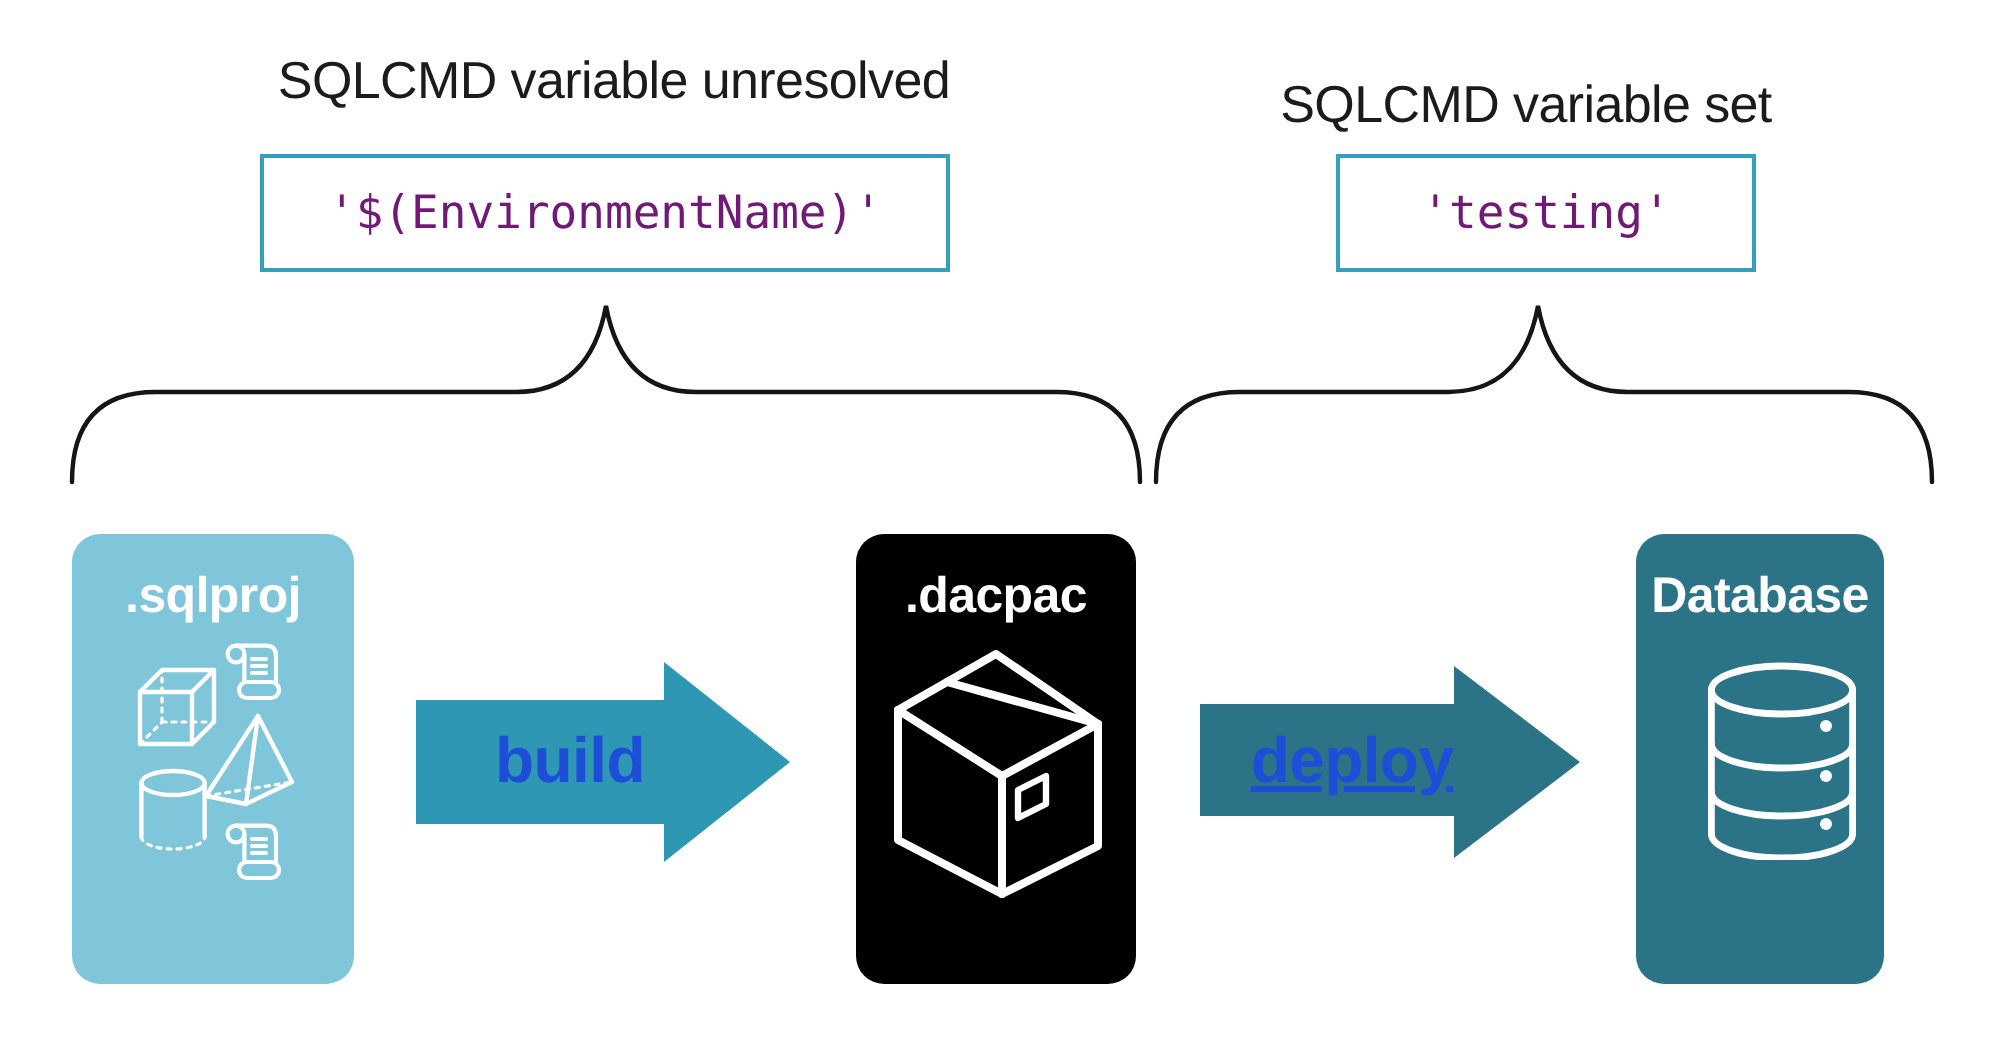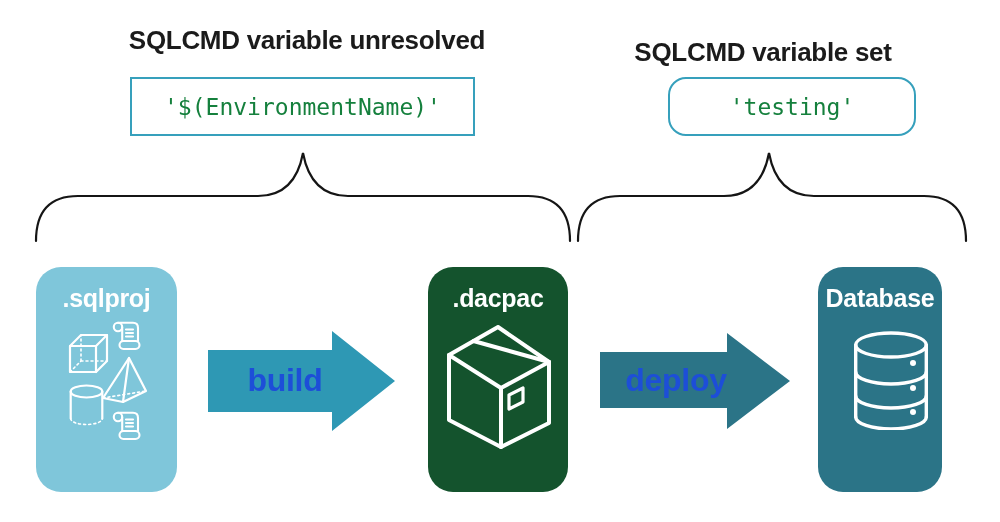--- a/index.html
+++ b/index.html
@@ -1,56 +1,56 @@
 <!DOCTYPE html>
 <html><head>
 <meta charset="utf-8">
 <style>
   html,body{margin:0;padding:0;background:#ffffff;}
   .canvas{
     position:relative;width:1000px;height:522px;background:#ffffff;
     font-family:"Liberation Sans",sans-serif;overflow:hidden;
   }
   .heading{
-    position:absolute;top:25px;font-size:26px;font-weight:700;color:#1b1b1b;
+    position:absolute;top:25px;font-size:26px;font-weight:400;color:#1b1b1b;
     text-align:center;letter-spacing:-0.3px;white-space:nowrap;
   }
   #heading-unresolved{left:107px;width:400px;}
   #heading-set{left:563px;width:400px;margin-top:12px;}
   .codebox{
     position:absolute;top:77px;height:59px;box-sizing:border-box;
     border:2.5px solid #36a0bc;background:#ffffff;
     display:flex;align-items:center;justify-content:center;
     font-family:"DejaVu Sans Mono","Liberation Mono",monospace;
-    font-size:23px;color:#15803d;white-space:nowrap;
+    font-size:23px;color:#701a75;white-space:nowrap;
   }
   #codebox-unresolved{left:130px;width:345px;}
-  #codebox-set{left:668px;width:248px;border-radius:18px;}
+  #codebox-set{left:668px;width:210px;}
   .braces{position:absolute;left:0;top:0;width:1000px;height:522px;}
-  .node{position:absolute;top:267px;height:225px;border-radius:25px;}
+  .node{position:absolute;top:267px;height:225px;border-radius:14px;}
   #node-sqlproj{left:36px;width:141px;background:#7fc6da;}
-  #node-dacpac{left:428px;width:140px;background:#14532d;}
+  #node-dacpac{left:428px;width:140px;background:#000000;}
   #node-database{left:818px;width:124px;background:#2b7487;}
   .node-label{
     position:absolute;top:17px;left:0;width:100%;text-align:center;
     color:#ffffff;font-weight:700;font-size:25px;letter-spacing:-0.3px;
   }
   .node-icon{position:absolute;}
   #icon-sqlproj{left:28px;top:49px;}
   #icon-dacpac{left:19px;top:58px;}
   #icon-database{left:35px;top:63px;}
   .arrow-svg{position:absolute;}
   #arrow-build-svg{left:208px;top:331px;}
   #arrow-deploy-svg{left:600px;top:333px;}
   .arrow-label{
     position:absolute;color:#1d4ed8;font-weight:700;font-size:32px;
     display:flex;align-items:center;justify-content:center;letter-spacing:-0.3px;
   }
   #arrow-build-label{left:212px;top:350px;width:146px;height:60px;}
-  #arrow-deploy-label{left:602px;top:352px;width:148px;height:56px;}
+  #arrow-deploy-label{left:602px;top:352px;width:148px;height:56px;text-decoration:underline;}
   .wicon{stroke:#ffffff;fill:none;stroke-linecap:round;stroke-linejoin:round;}
 </style>
 </head>
 <body>
 
 <div class="canvas">
 
   <div class="heading" id="heading-unresolved">SQLCMD variable unresolved</div>
   <div class="heading" id="heading-set">SQLCMD variable set</div>
 

